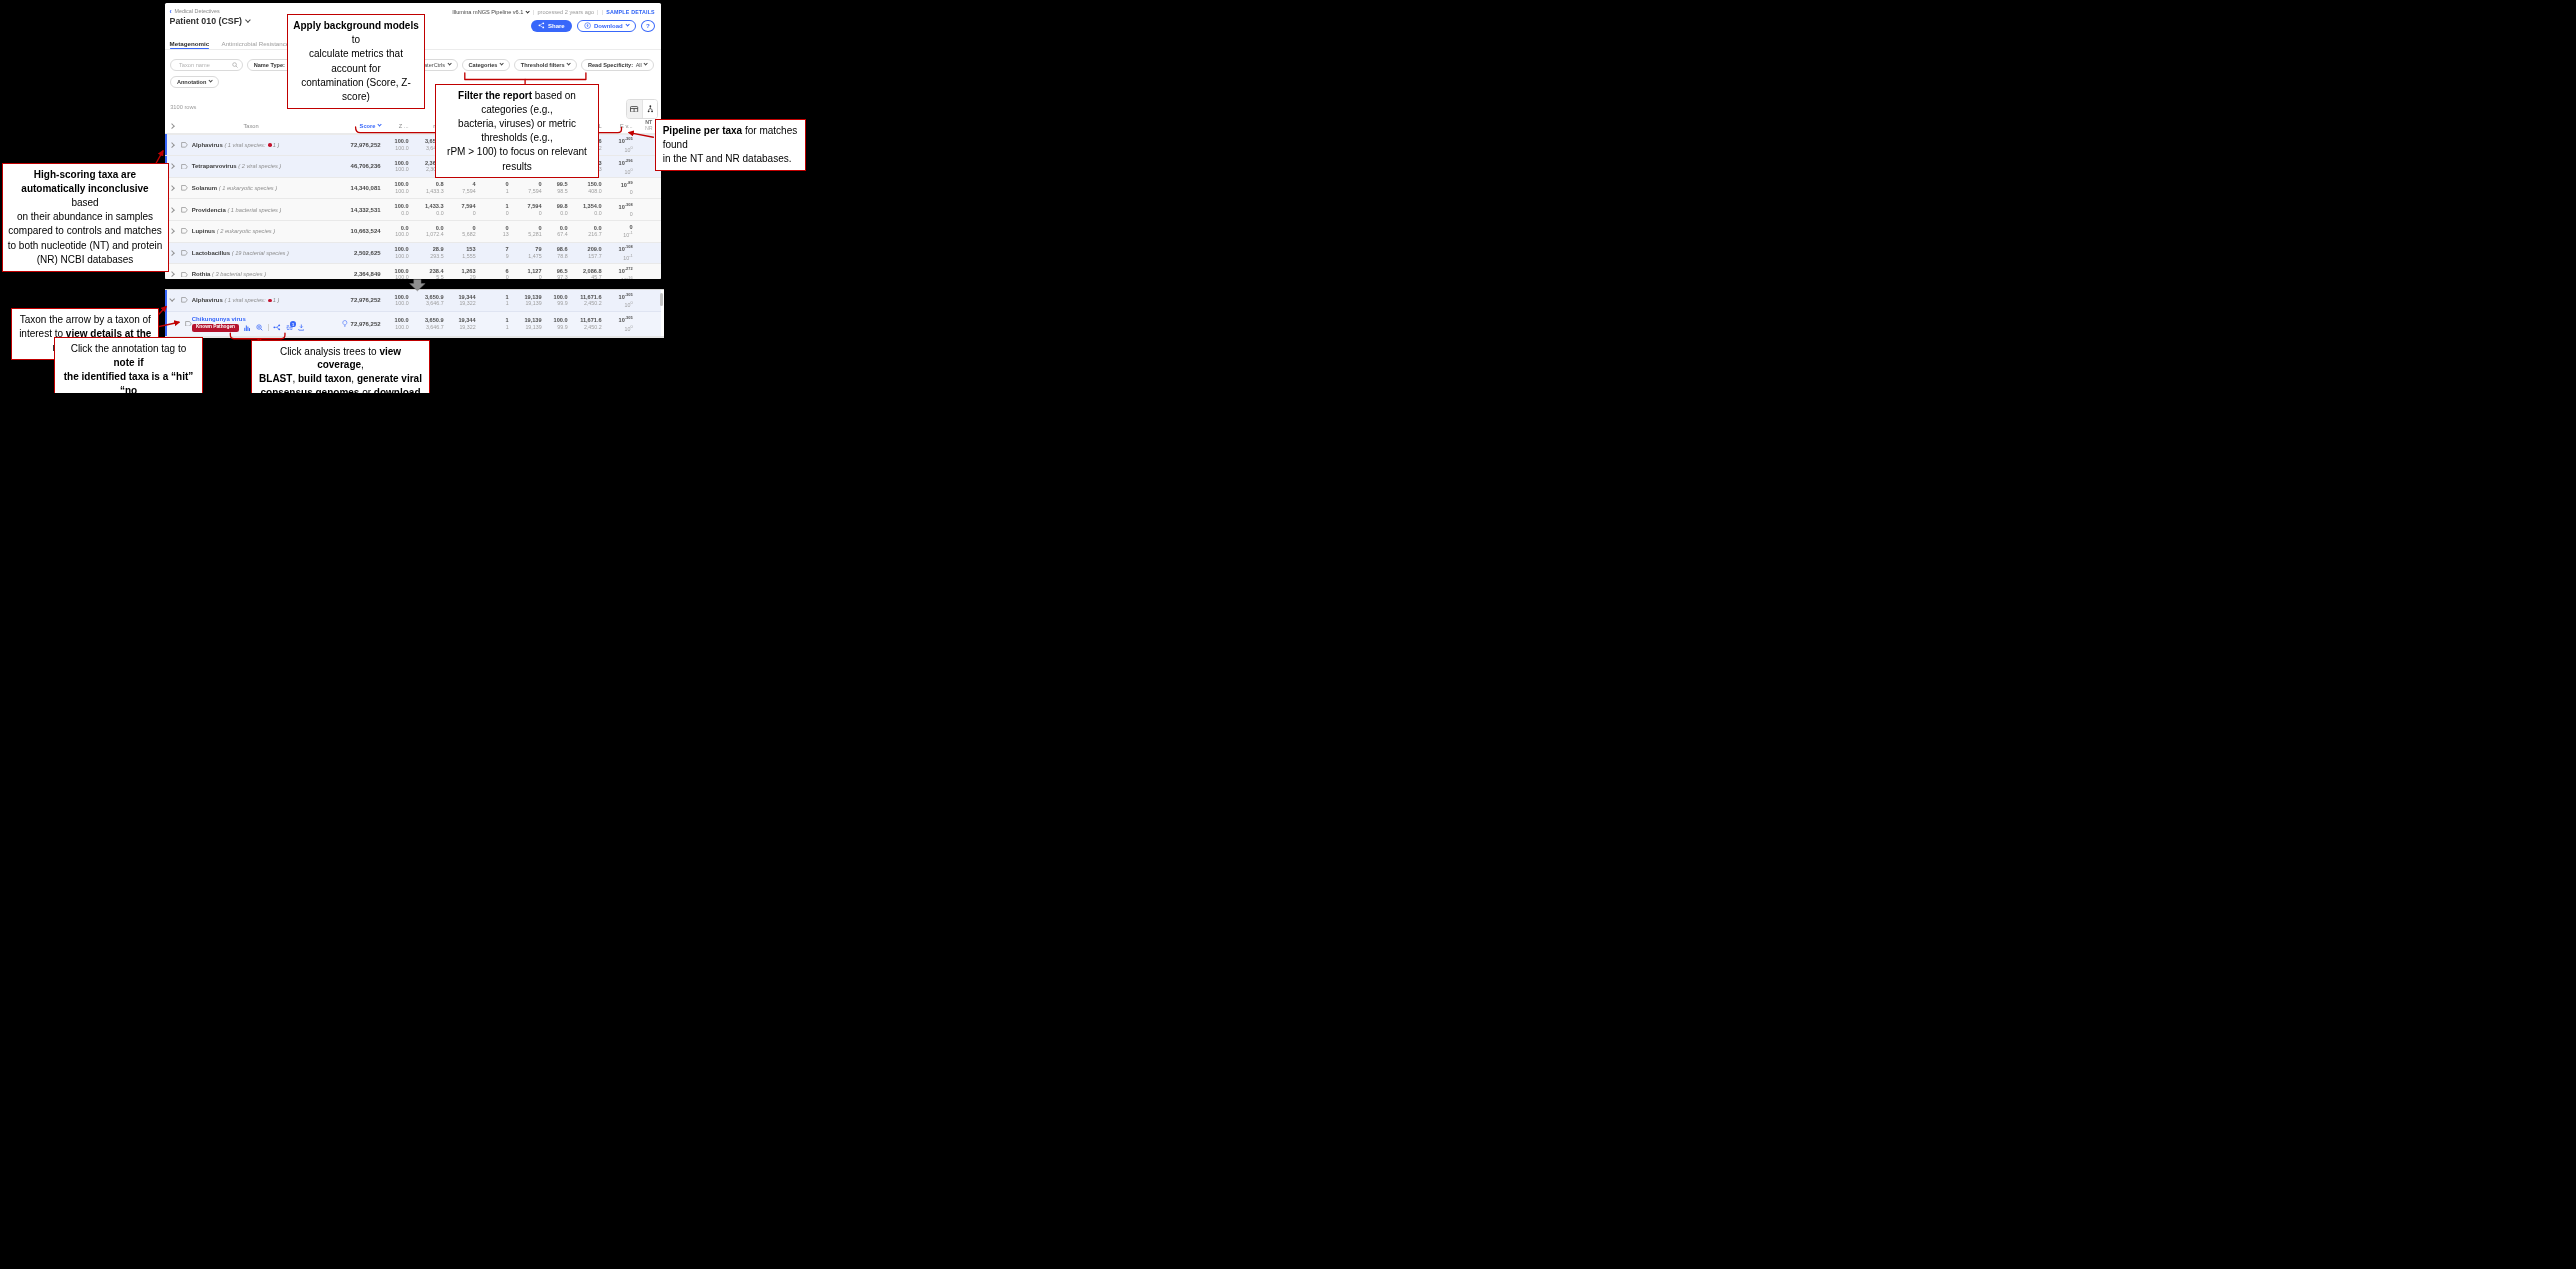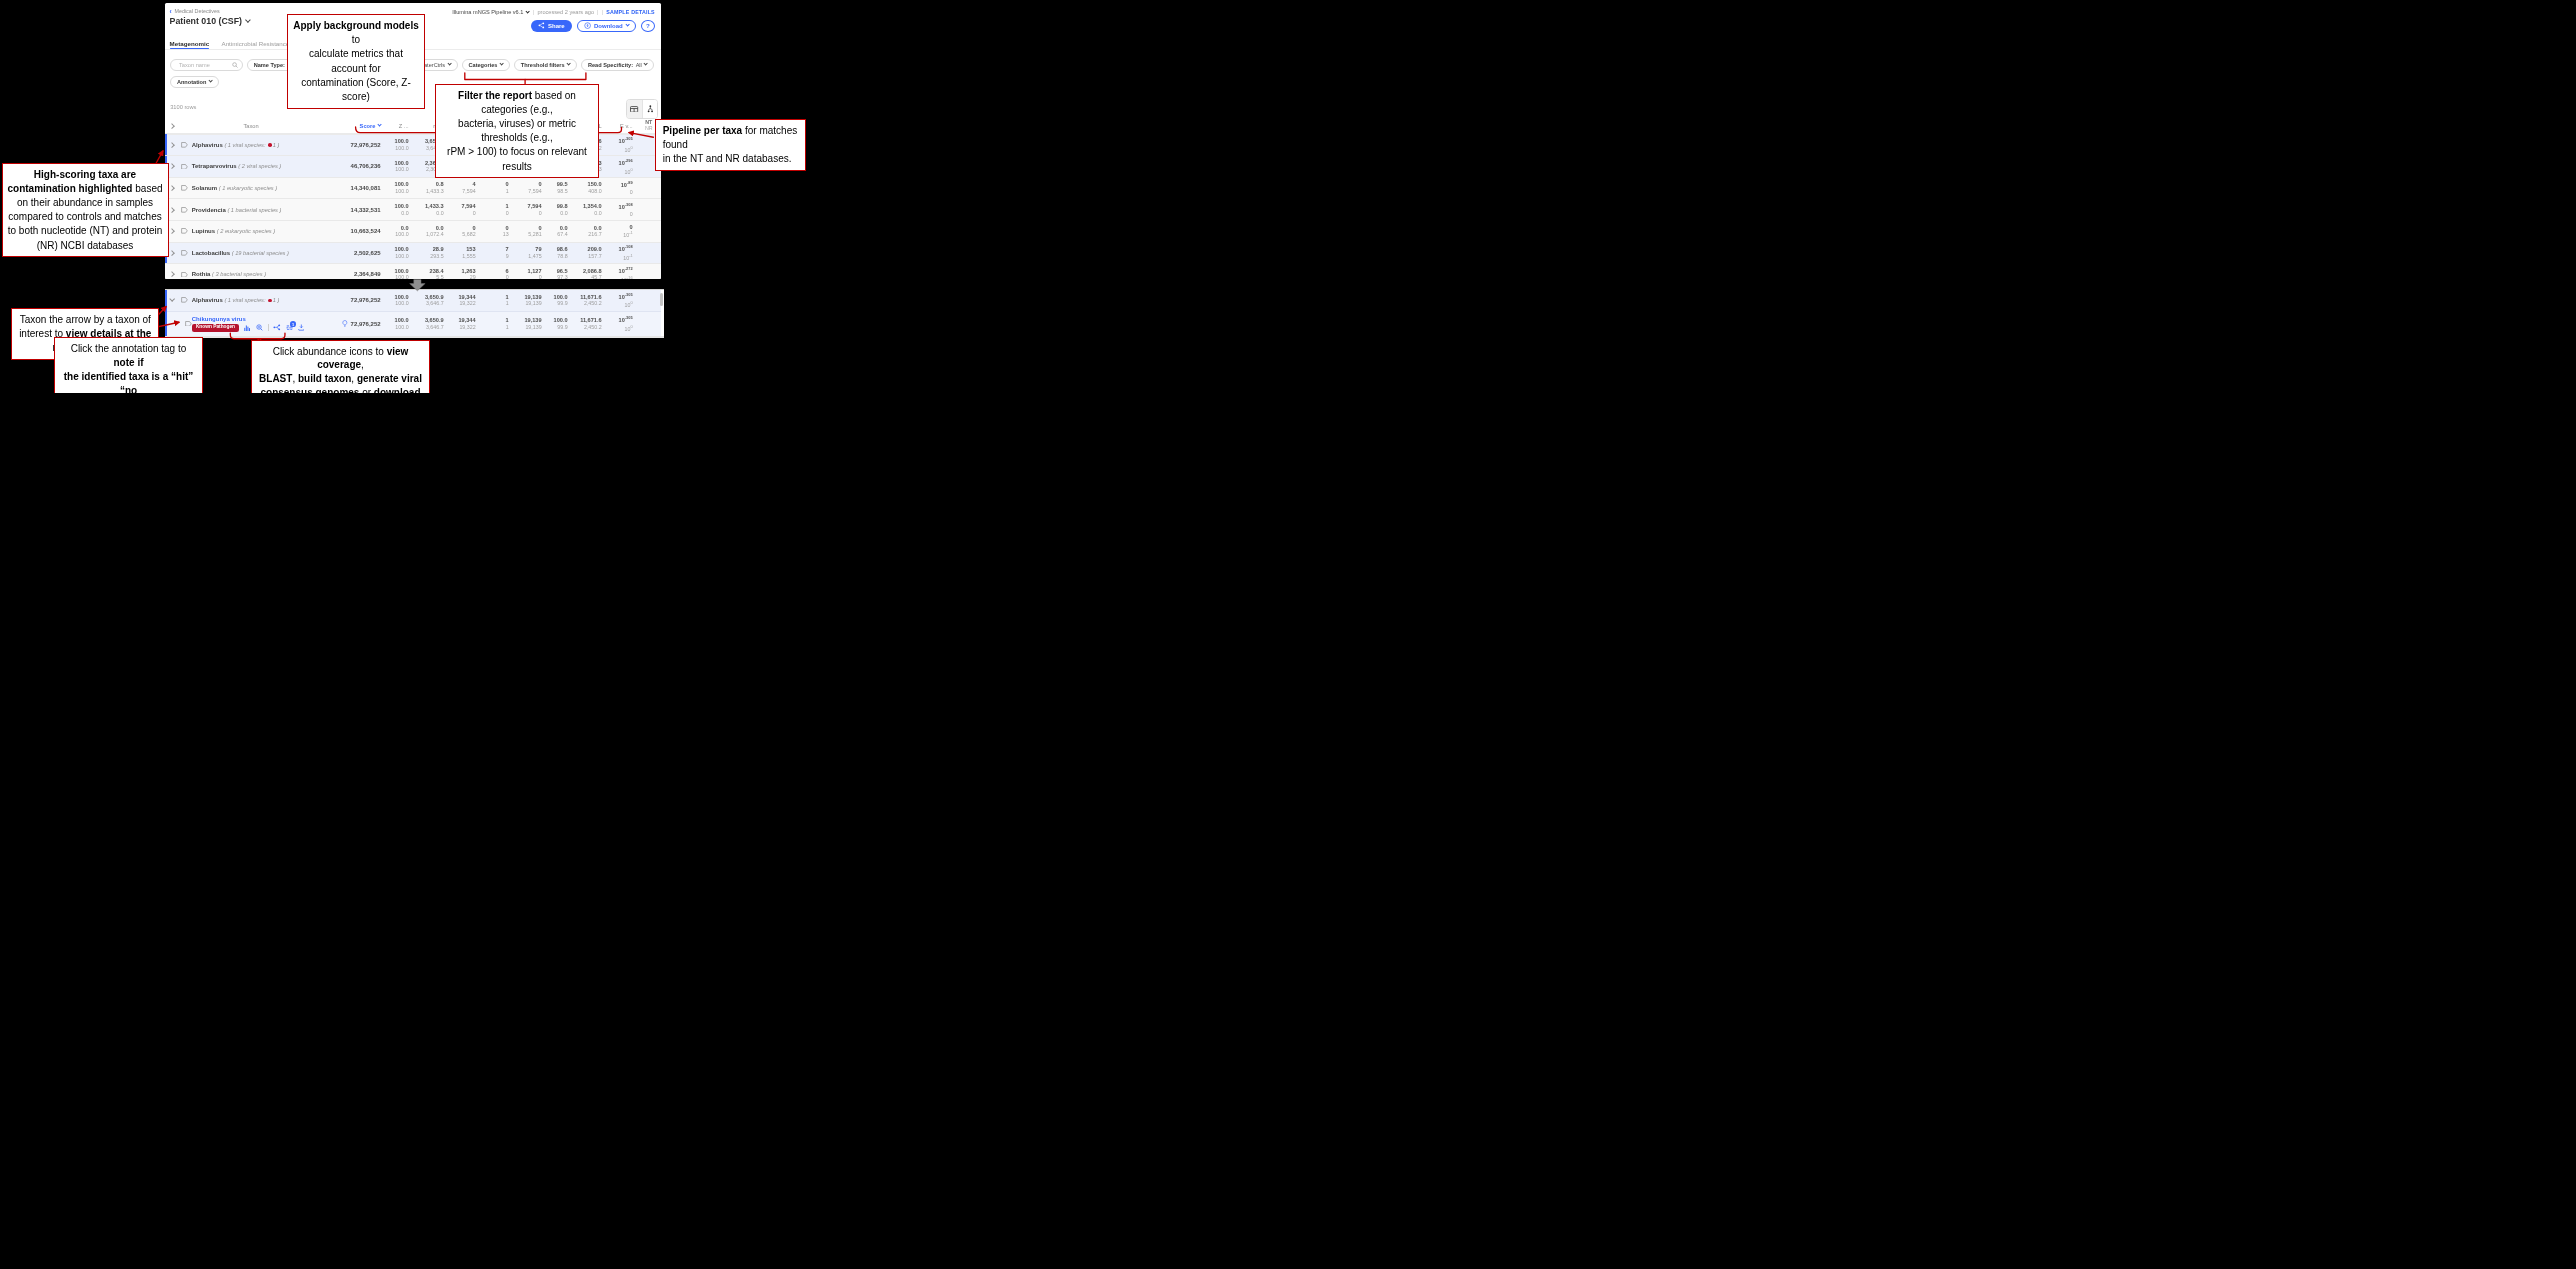--- a/index.html
+++ b/index.html
@@ -699,32 +699,32 @@
 
   <div class="callout" id="co-a" style="left:287px;top:14.4px;width:138px"><b>Apply background models</b><span> to
 calculate metrics that account for
 contamination (Score, Z-score)</span></div>
   <div class="callout" id="co-b" style="left:435px;top:84px;width:164px"><b>Filter the report</b><span> based on categories (e.g.,
 bacteria, viruses) or metric thresholds (e.g.,
 rPM &gt; 100) to focus on relevant results</span></div>
   <div class="callout" id="co-c" style="left:655px;top:119px;width:151px"><b>Pipeline per taxa</b><span> for matches found
 in the NT and NR databases.</span></div>
   <div class="callout" id="co-d" style="left:1.5px;top:163px;width:167px"><b>High-scoring taxa are
-contamination highlighted</b><span> based
+automatically inconclusive</b><span> based
 on their abundance in samples
 compared to controls and matches
 to both nucleotide (NT) and protein
 (NR) NCBI databases</span></div>
   <div class="callout" id="co-e" style="left:11.3px;top:308px;width:148px"><span>Taxon the arrow by a taxon of
 interest to </span><b>view details at the
 matches level</b></div>
   <div class="callout" id="co-f" style="left:54px;top:337px;width:149px"><span>Click the annotation tag to </span><b>note if
 the identified taxa is a “hit” “no
 hit” or ”inconclusive”</b></div>
-  <div class="callout" id="co-g" style="left:251px;top:340px;width:179px"><span>Click abundance icons to </span><b>view coverage</b><span>,
+  <div class="callout" id="co-g" style="left:251px;top:340px;width:179px"><span>Click analysis trees to </span><b>view coverage</b><span>,
 </span><b>BLAST</b><span>, </span><b>build taxon</b><span>, </span><b>generate viral
 consensus genomes</b><span> or </span><b>download
 reads/contigs</b><span> associated with the taxon</span></div>
 
   <svg class="overlay" width="808" height="393" viewBox="0 0 1568 762">
     <defs>
       <marker id="ah" viewBox="0 0 10 10" refX="7.5" refY="5" markerWidth="4.6" markerHeight="4.6" orient="auto-start-reverse">
         <path d="M0 0L10 5L0 10z" fill="#c00000"></path>
       </marker>
     </defs>

